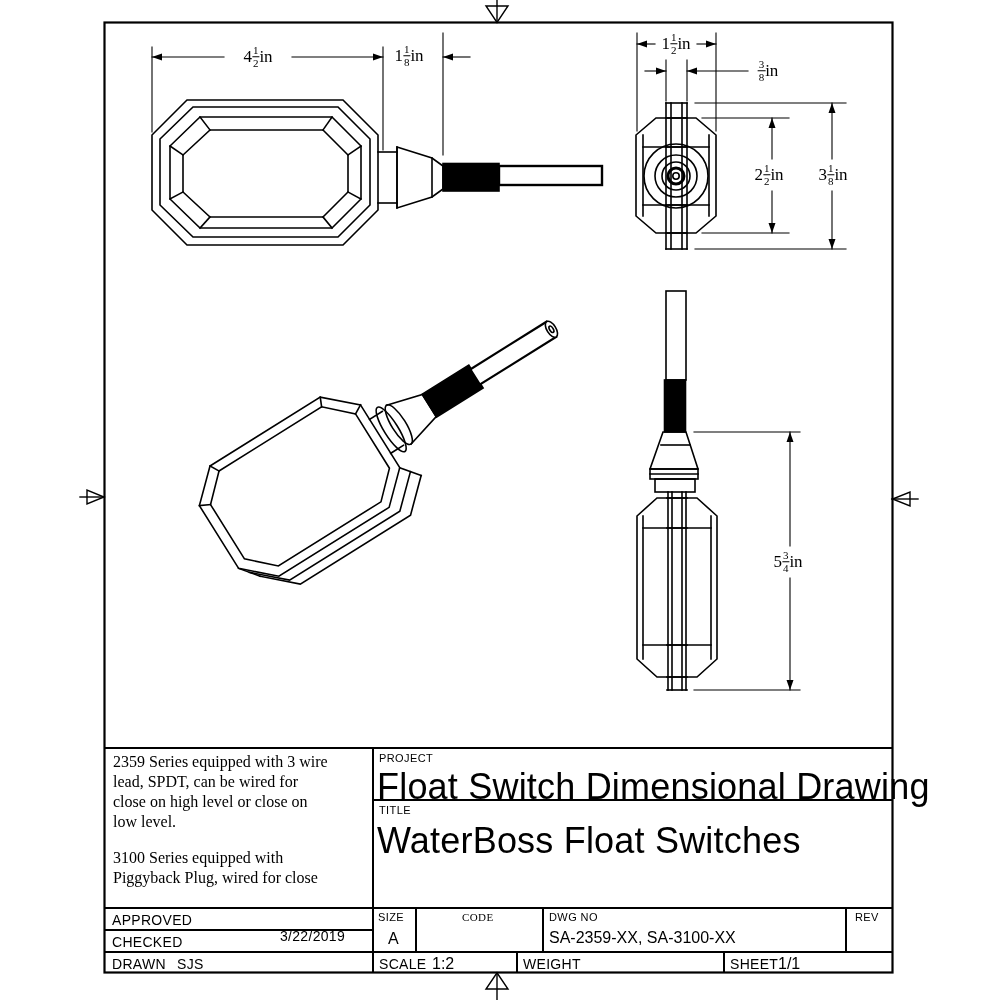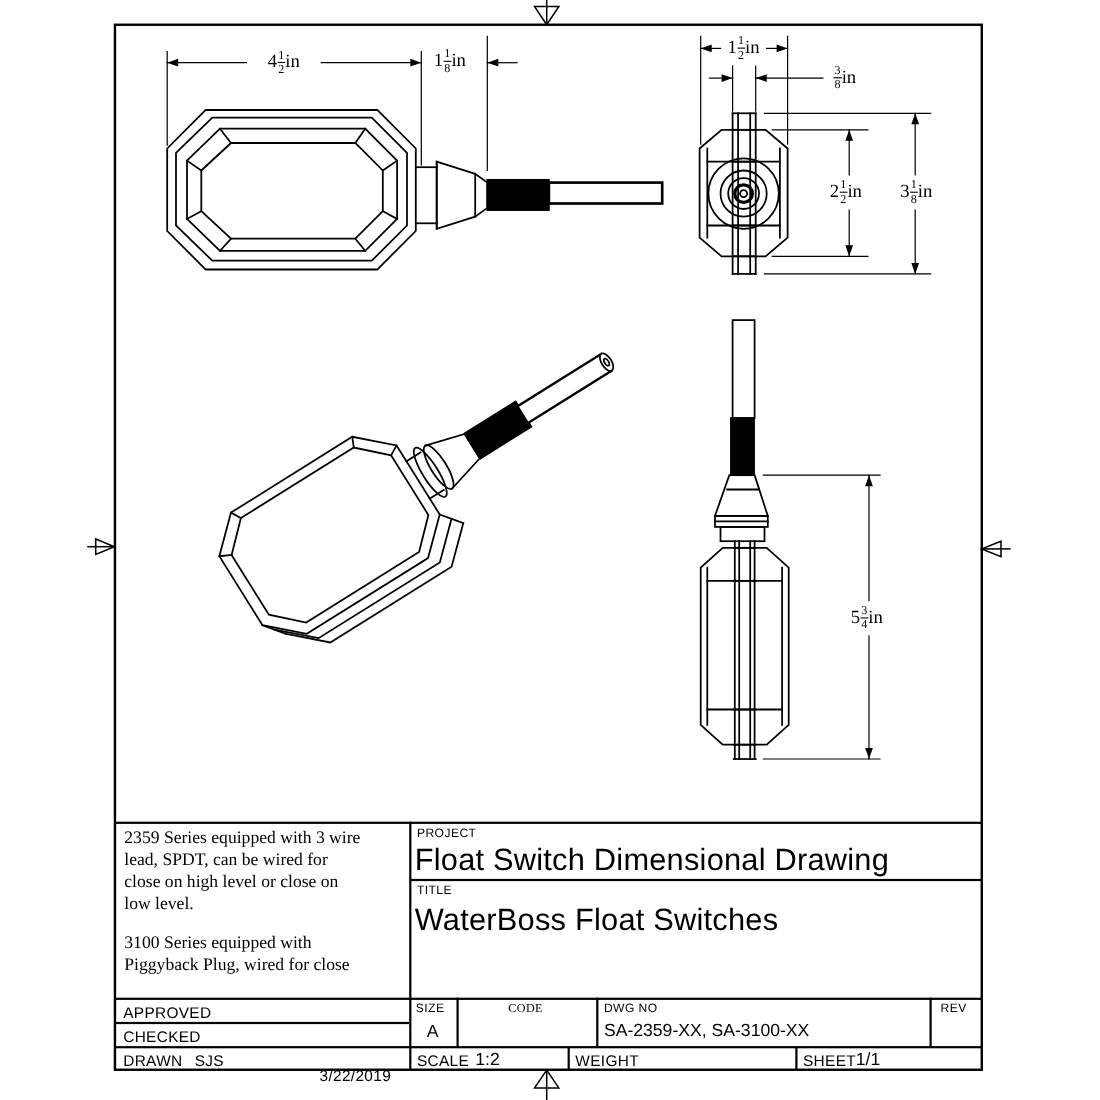--- a/index.html
+++ b/index.html
@@ -11,21 +11,21 @@
     background:#fff;padding:0 1px;line-height:1;}
   .frac{display:inline-block;vertical-align:-0.42em;text-align:center;
     font-size:11px;line-height:1;}
   .frac .num{display:block;border-bottom:1px solid #000;padding:0 1px;}
   .frac .den{display:block;padding-top:0.5px;}
   .tbline{position:absolute;background:#000;z-index:3;}
   .tbtext{position:absolute;z-index:4;white-space:nowrap;}
   .lbl{font-size:11px;letter-spacing:0.4px;}
   .lbl2{font-size:14px;letter-spacing:0.3px;}
   .val{font-size:16px;}
-  .big{font-size:28px;letter-spacing:0.2px;}
+  .big{font-size:36px;letter-spacing:0.2px;}
   .notes{position:absolute;left:113px;top:752px;width:252px;z-index:4;
     font-family:"Liberation Serif",serif;font-size:16px;line-height:20px;}
   .notes .gap{height:16px;}
 </style>
 </head>
 <body>
 
 <div id="page">
 
 <svg id="lineart" width="1000" height="1000" viewBox="0 0 1000 1000" fill="none" stroke="#000" stroke-width="1.6" stroke-linecap="square" stroke-linejoin="miter">
@@ -274,21 +274,21 @@
 <div class="tbtext val" style="left:462px;top:930px;"></div>
 
 <div class="tbtext lbl" style="left:549px;top:911px;">DWG NO</div>
 <div class="tbtext val" style="left:549px;top:929px;">SA-2359-XX, SA-3100-XX</div>
 
 <div class="tbtext lbl" style="left:855px;top:911px;">REV</div>
 <div class="tbtext val" style="left:855px;top:930px;"></div>
 
 <div class="tbtext lbl2" style="left:112px;top:956px;">DRAWN</div>
 <div class="tbtext lbl2" style="left:177px;top:956px;">SJS</div>
-<div class="tbtext lbl2" style="left:280px;top:928px;width:86px;text-align:center;margin-top:42px;">3/22/2019</div>
+<div class="tbtext lbl2" style="left:280px;top:928px;width:86px;text-align:left;">3/22/2019</div>
 
 <div class="tbtext lbl2" style="left:379px;top:956px;">SCALE</div>
 <div class="tbtext val" style="left:432px;top:955px;">1:2</div>
 
 <div class="tbtext lbl2" style="left:730px;top:956px;">SHEET</div>
 <div class="tbtext val" style="left:778px;top:955px;">1/1</div>
 
 <div class="tbtext lbl2" style="left:523px;top:956px;">WEIGHT</div>
 <div class="tbtext val" style="left:580px;top:1006px;">SEE SPEC</div>
 

